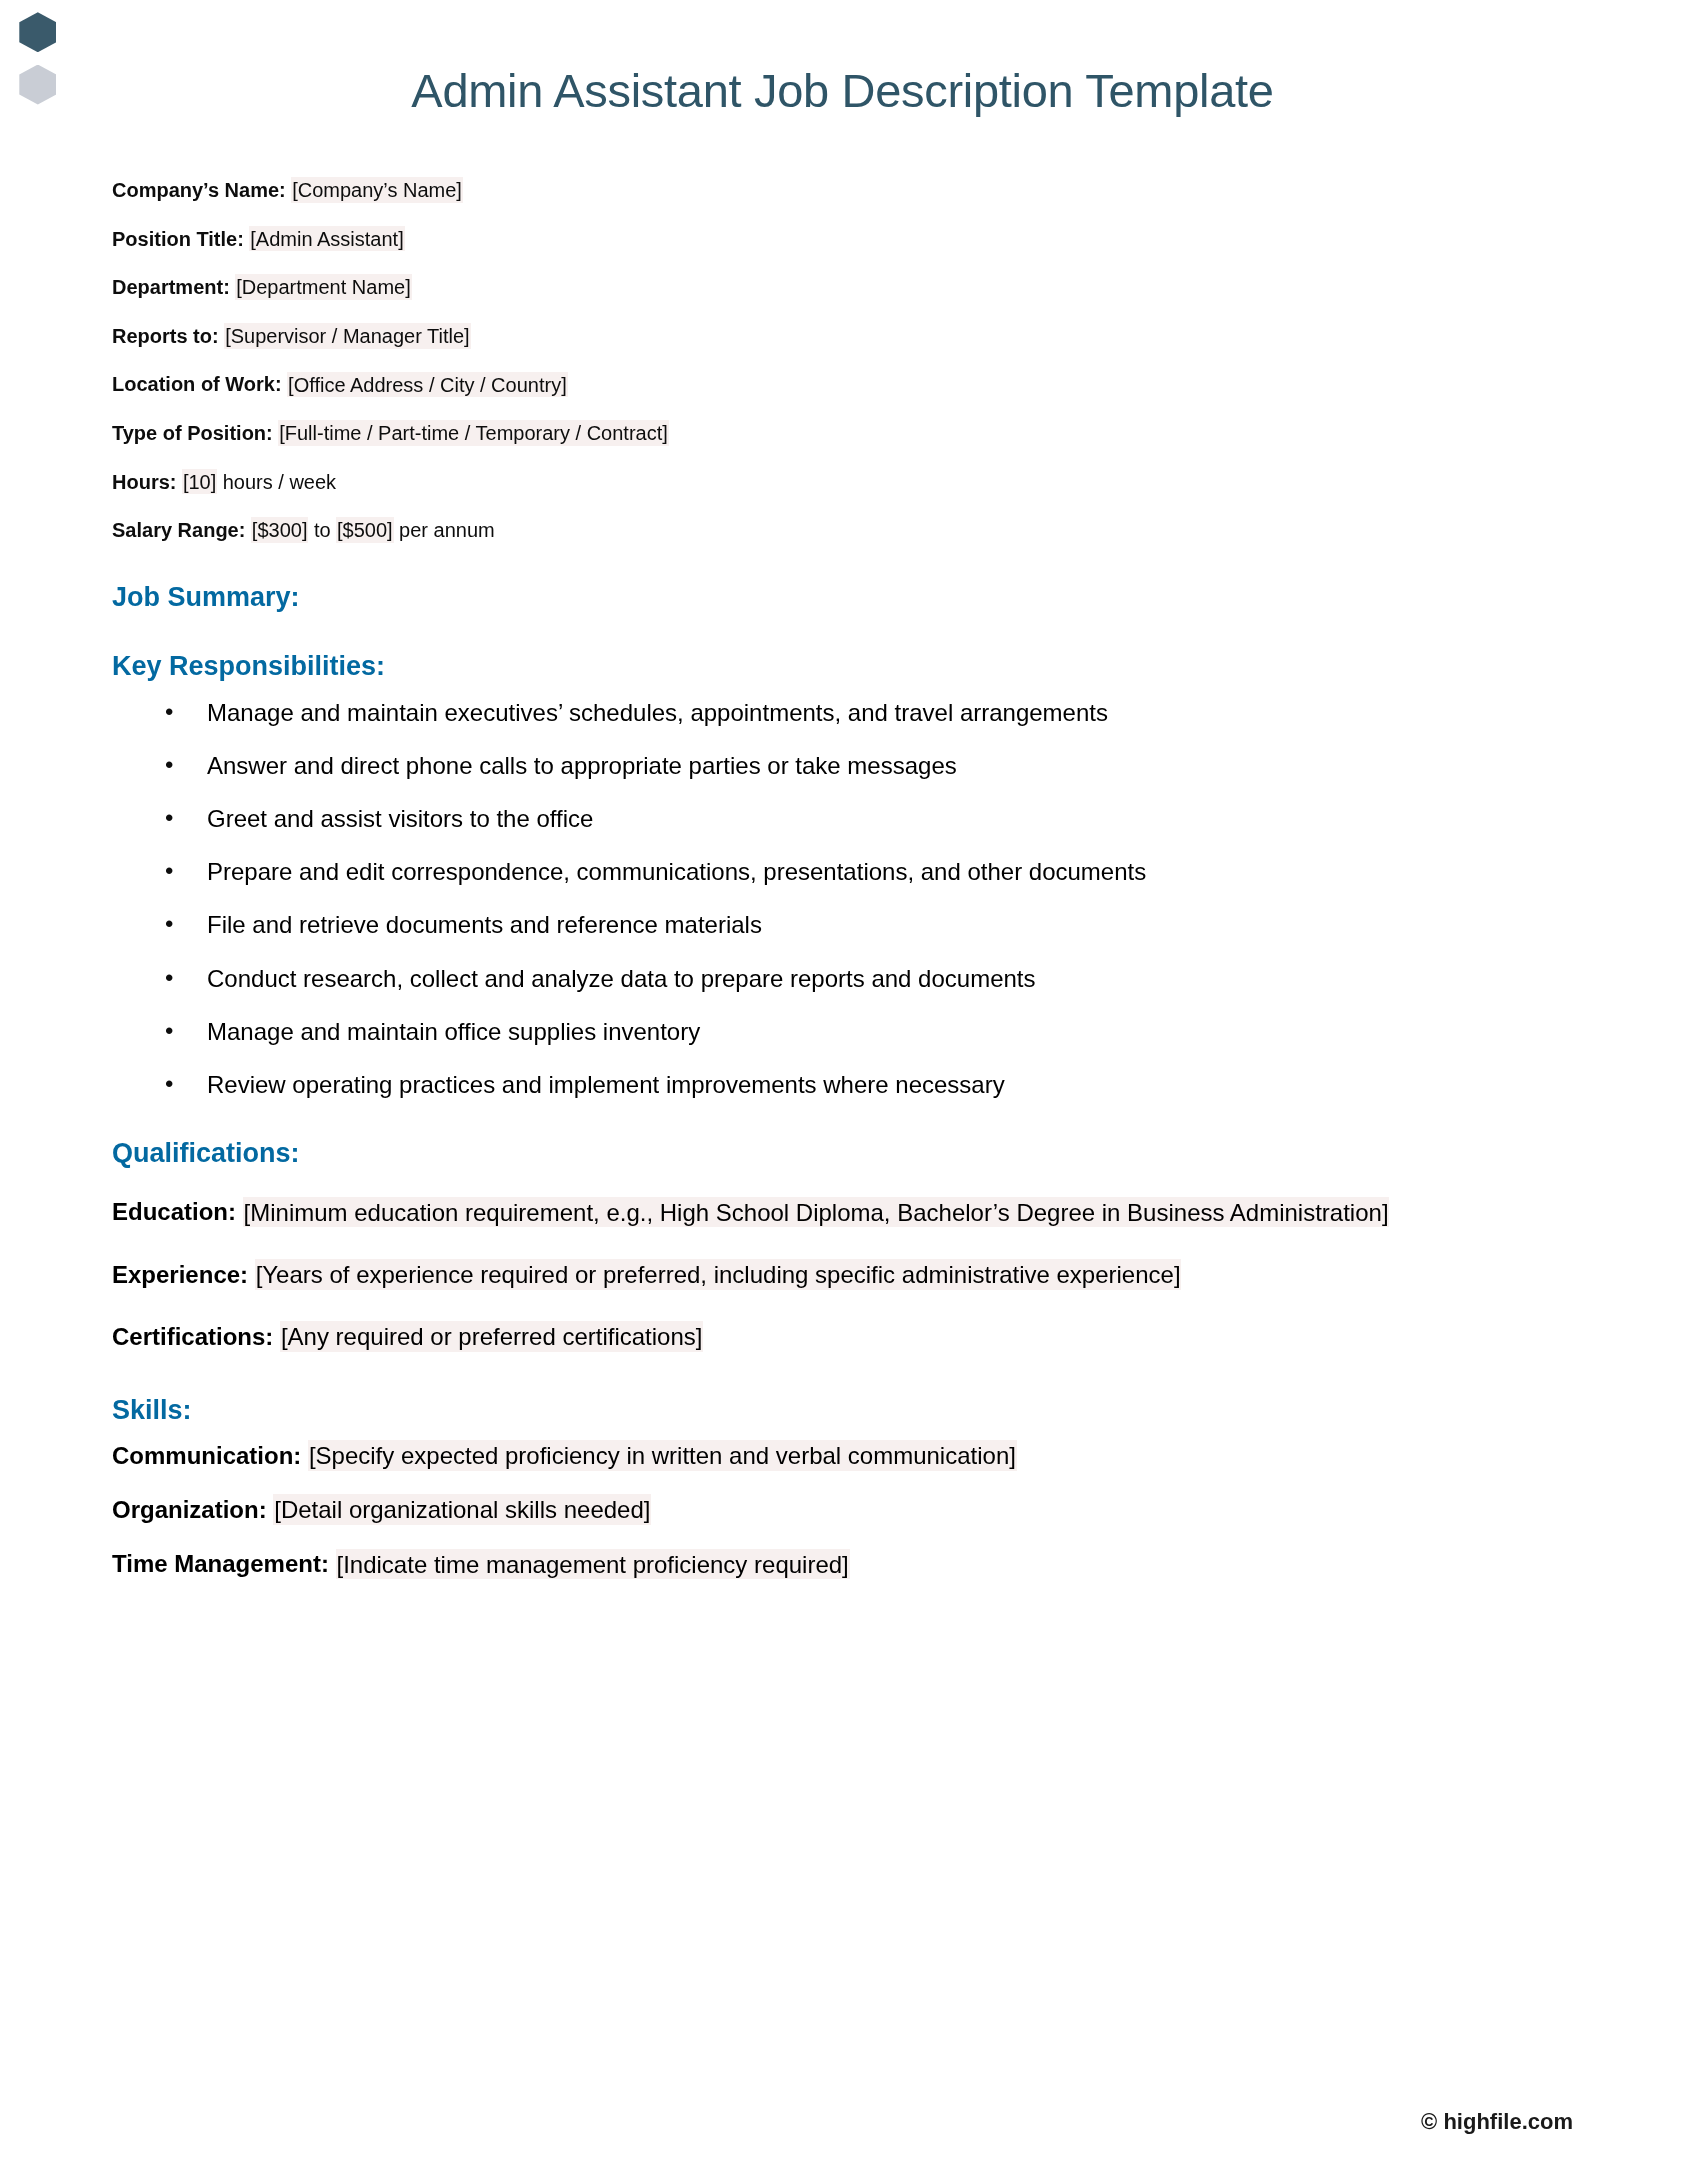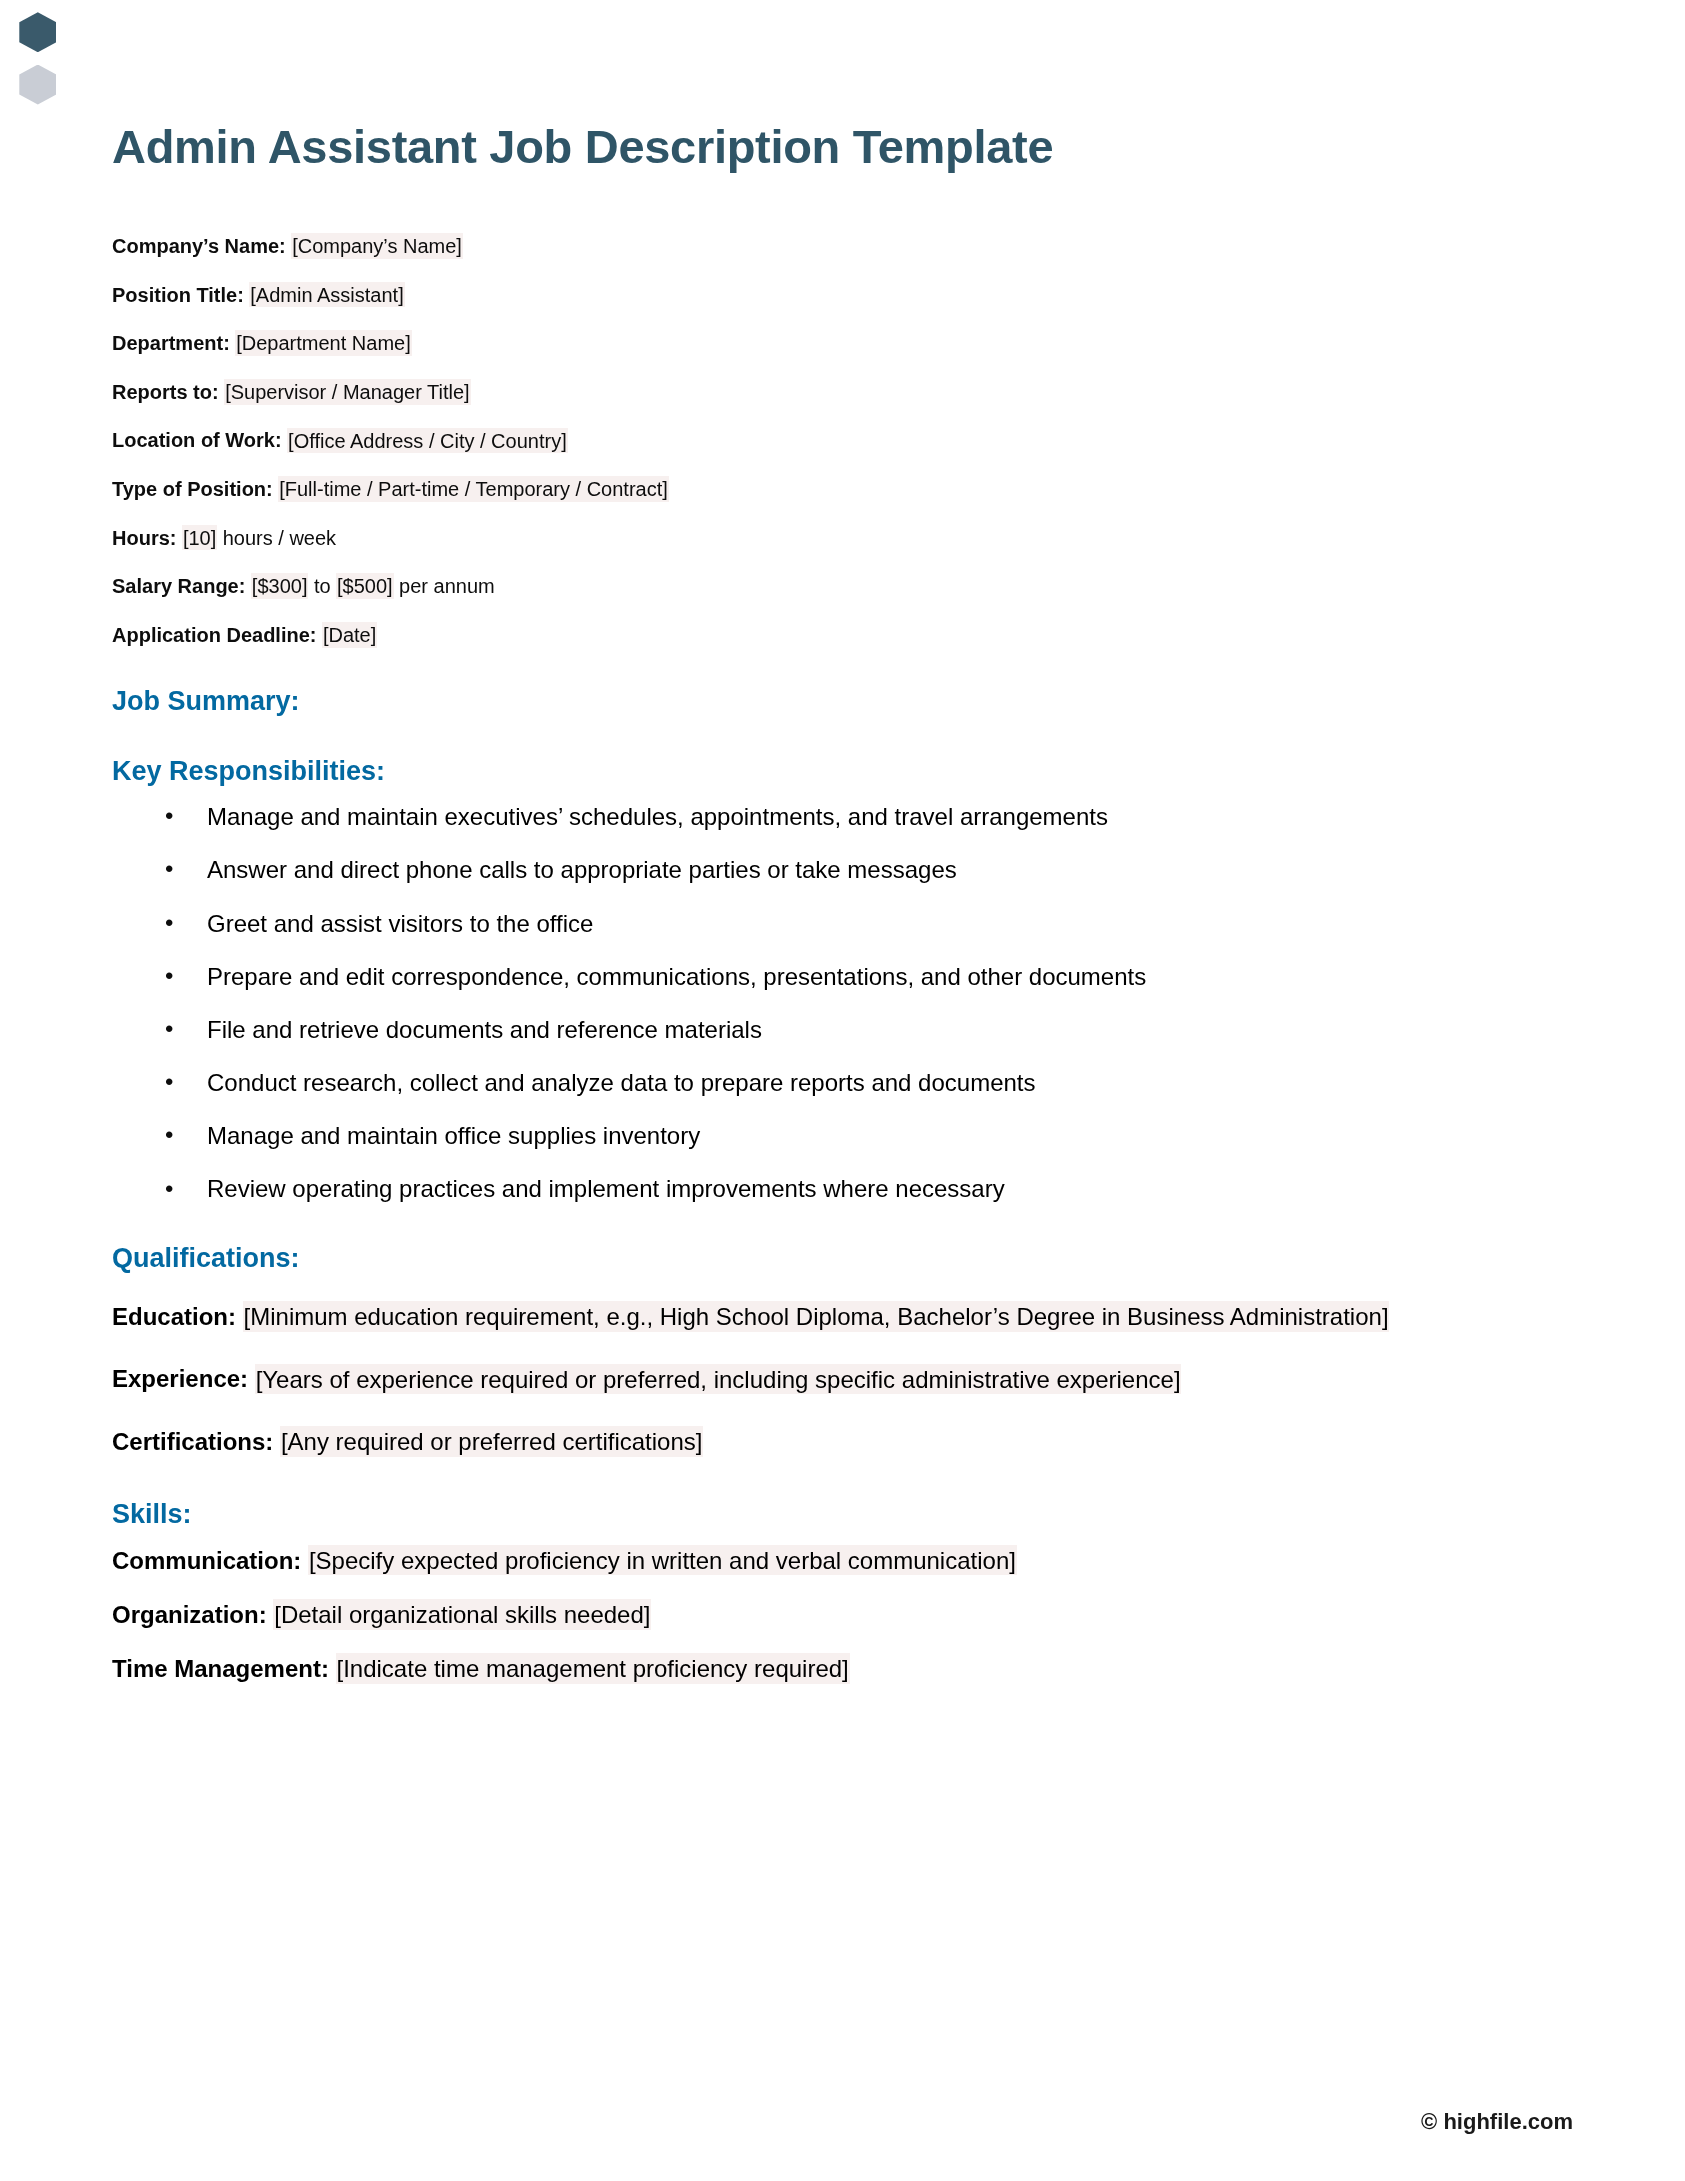--- a/index.html
+++ b/index.html
@@ -37,24 +37,24 @@
     position: absolute;
     left: 0;
     top: 0;
     width: 1685px;
     padding: 0 112px 0 112px;
     box-sizing: border-box;
   }
 
   .doc-title {
     margin: 0;
-    padding-top: 120px;
-    text-align: left;
+    padding-top: 64px;
+    text-align: center;
     font-size: 47px;
-    font-weight: bold;
+    font-weight: normal;
     color: #2f5567;
     letter-spacing: -0.3px;
     line-height: 1.15;
   }
 
   .fields {
     margin-top: 60px;
   }
 
   .field-line {
@@ -183,24 +183,20 @@
     <div class="field-line">
       <span class="lbl">Hours:</span>
       <span class="hl">[10]</span><span> hours / week</span>
     </div>
 
     <div class="field-line">
       <span class="lbl">Salary Range:</span>
       <span class="hl">[$300]</span><span> to </span><span class="hl">[$500]</span><span> per annum</span>
     </div>
 
-    <div class="field-line">
-      <span class="lbl">Application Deadline:</span>
-      <span class="hl">[Date]</span>
-    </div>
 
   </div>
 
   <h2 class="section-head">Job Summary:</h2>
 
   <h2 class="section-head">Key Responsibilities:</h2>
   <ul class="bullets">
     <li>Manage and maintain executives’ schedules, appointments, and travel arrangements</li>
     <li>Answer and direct phone calls to appropriate parties or take messages</li>
     <li>Greet and assist visitors to the office</li>

